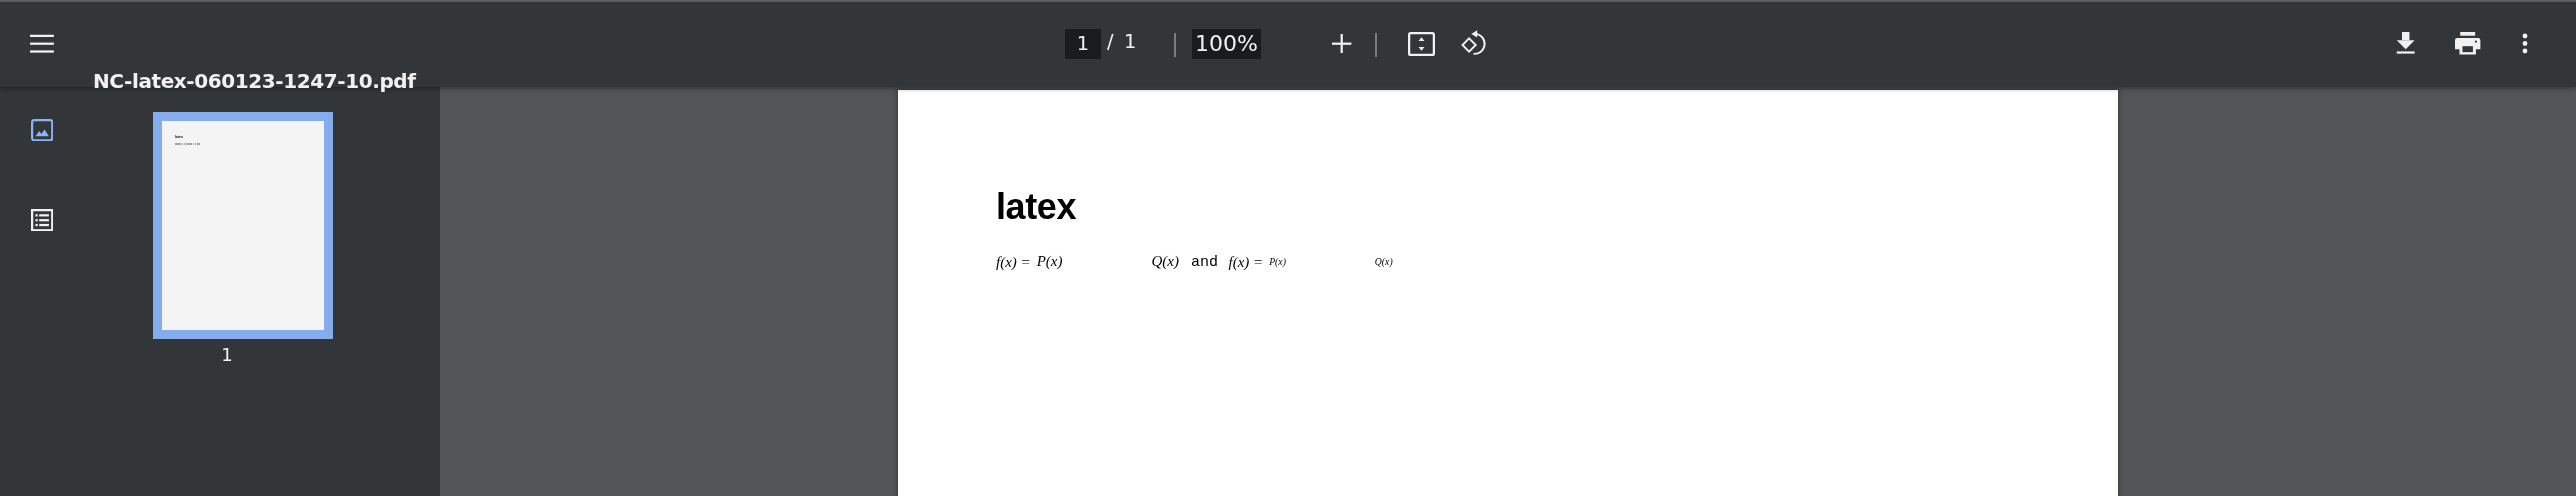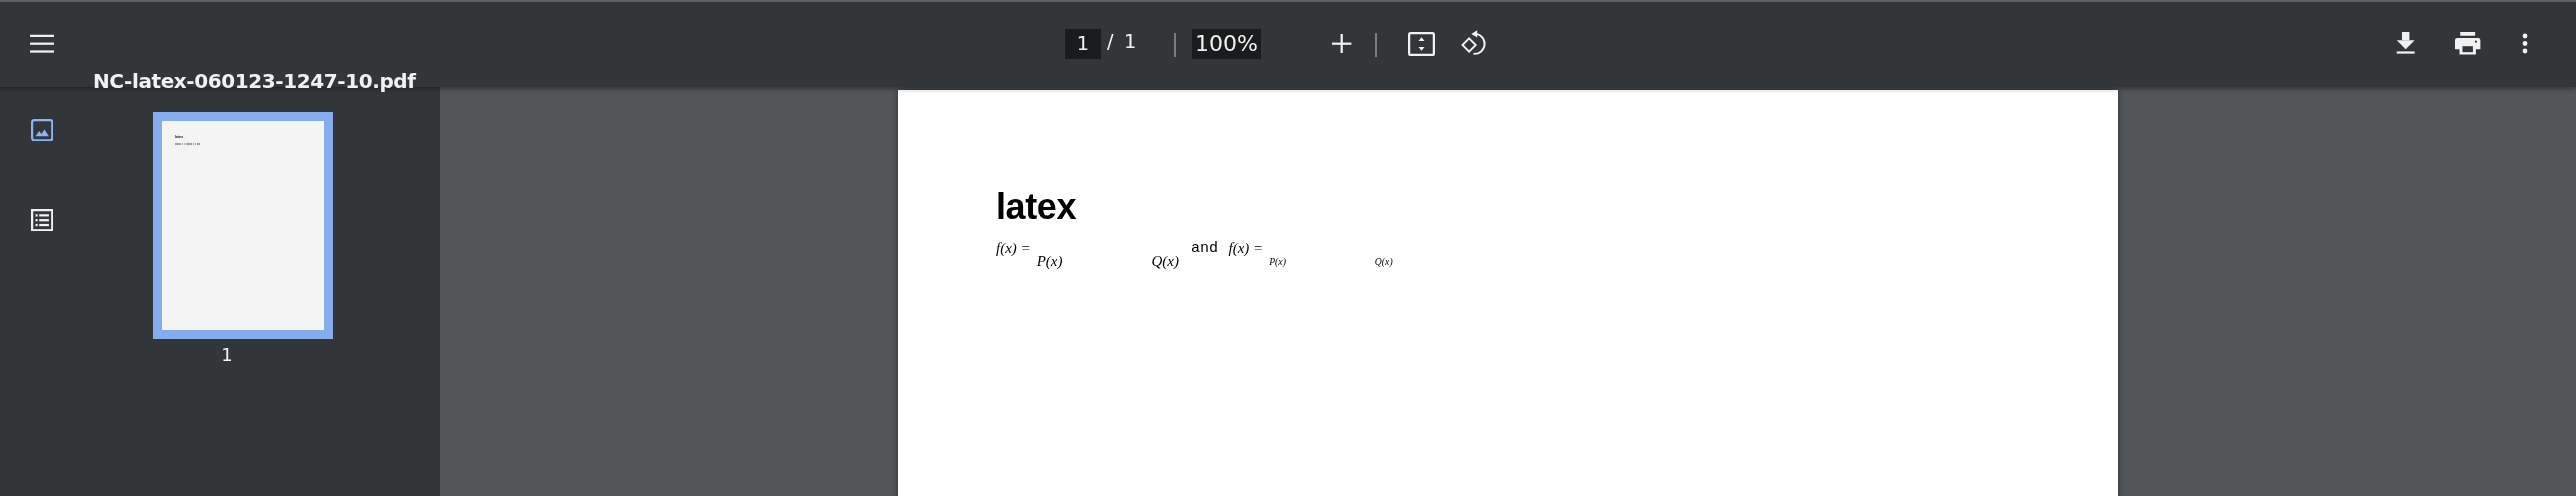--- a/index.html
+++ b/index.html
@@ -88,21 +88,21 @@
       box-shadow: 0 0 6px rgba(0,0,0,0.45);
     }
     .pdf-heading {
       position: absolute; left: 98px; top: 96px;
       font-family: "Liberation Sans", sans-serif;
       font-size: 36px; font-weight: bold; color: #000;
       letter-spacing: -0.4px;
     }
     .formula {
       position: absolute; left: 98px; top: 150px; height: 45px;
-      display: flex; 
+      display: flex; align-items: center;
       font-family: "Liberation Serif", serif; font-size: 15px; color: #000;
       white-space: nowrap;
     }
     .formula .it { font-style: italic; }
     .frac {
       display: inline-flex; flex-direction: row; align-items: center;
       vertical-align: middle; margin: 0 4.5px; gap: 43px;
     }
     .frac .num, .frac .den { padding: 0 1.5px; line-height: 1.05; }
     .frac .bar { width: 100%; height: 1.1px; background: #000; margin: 1.5px 0; }

